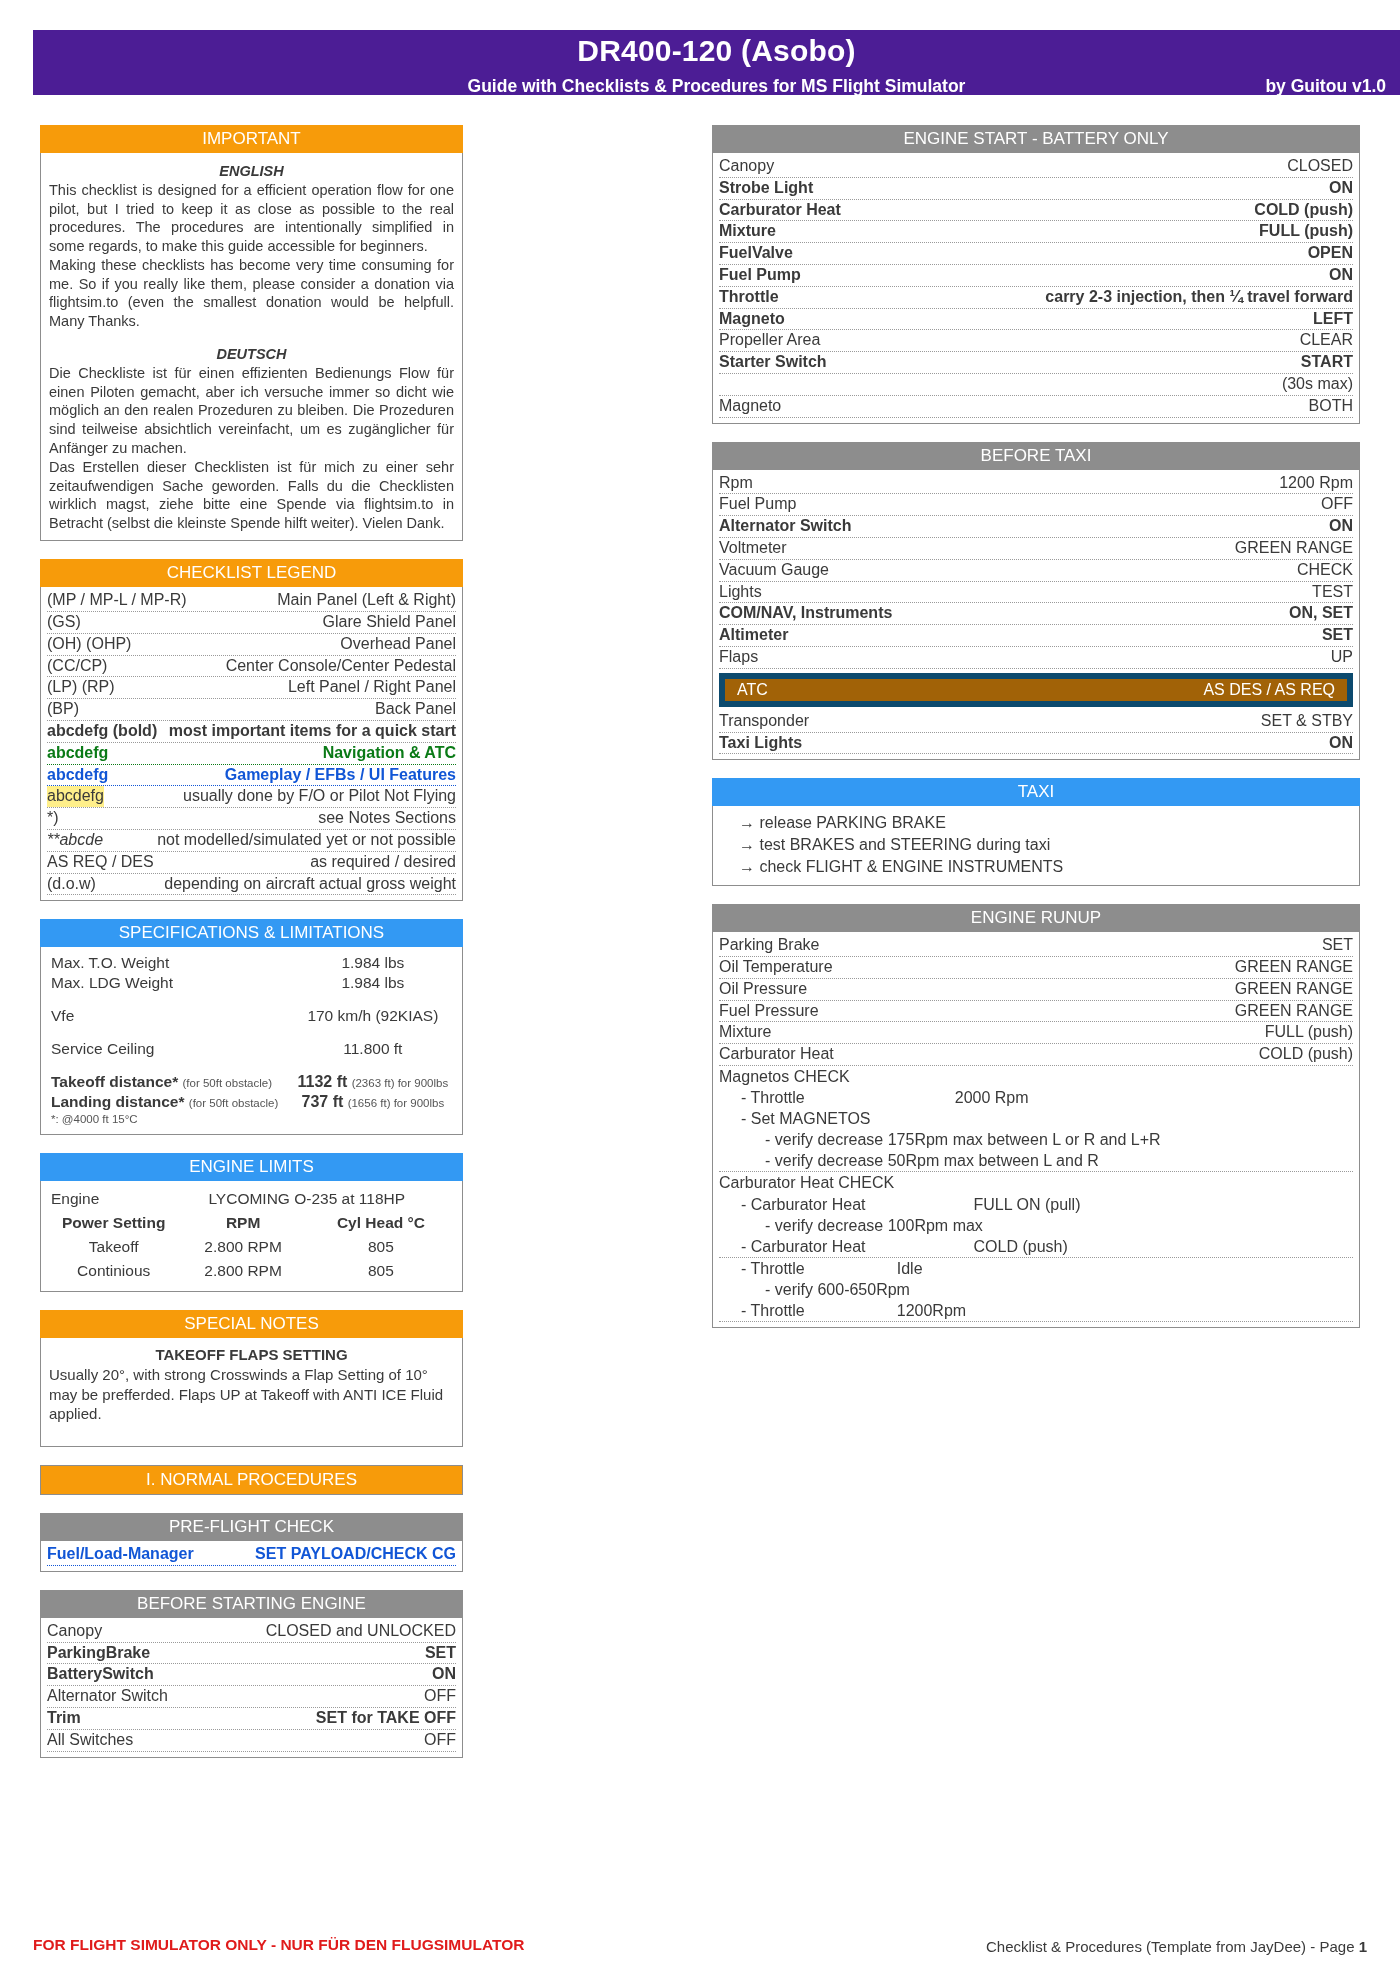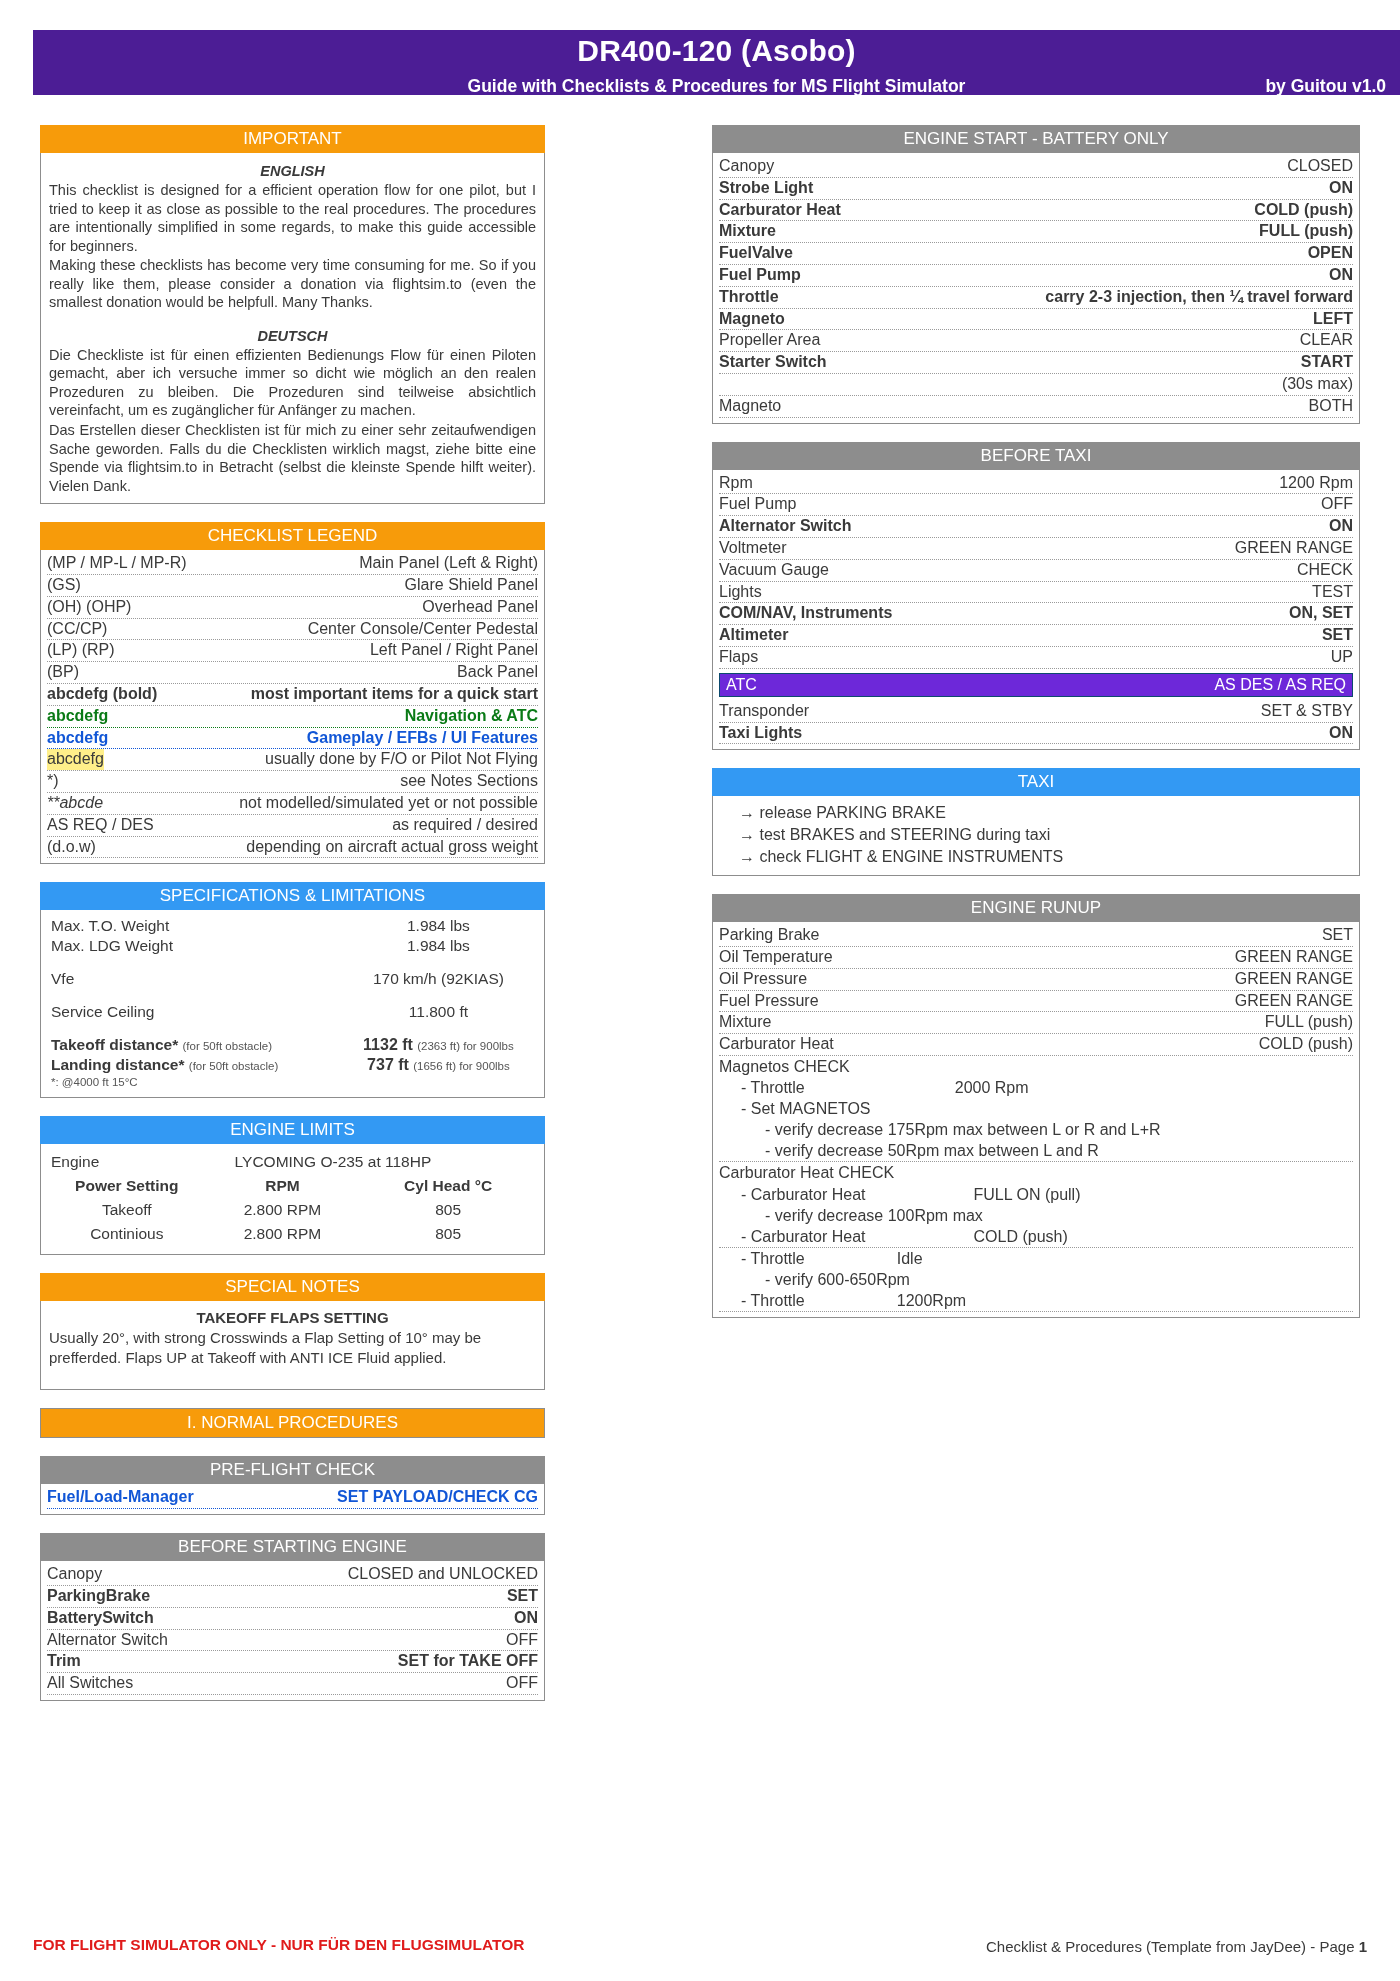--- a/index.html
+++ b/index.html
@@ -27,21 +27,21 @@
   }
   .banner-sub {
     color:#ffffff; font-weight:bold; font-size:17.5px; text-align:center;
   }
   .banner-author {
     position:absolute; right:14px; bottom:0;
     color:#ffffff; font-weight:bold; font-size:17.5px;
   }
 
   
-  .col-left  { position:absolute; left:40px;  top:125px; width:505px; }
+  .col-left  { position:absolute; left:40px;  top:125px; width:423px; }
   .col-right { position:absolute; left:712px; top:125px; width:648px; }
 
   
   .block { margin-bottom:18px; }
   .hdr {
     text-align:center; color:#ffffff; font-size:17px;
     padding:5px 0 6px; line-height:1;
   }
   .hdr.orange { background:#f79b0a; }
   .hdr.blue   { background:#3399f3; }
@@ -71,22 +71,22 @@
   .row.b { font-weight:bold; }
 
   
   .row.green  { color:#0a7a16; font-weight:bold; border-bottom-color:#0a7a16; }
   .row.blue   { color:#1156d6; font-weight:bold; border-bottom-color:#1156d6; }
   .row.yellow .l { background:#ffef8a; }
   .row.ital .l { font-style:italic; }
 
   
   .atc-bar {
-    display:flex; background:#6d28d9; color:#ffffff; font-size:16px;
-    padding:2px 6px; margin:4px 0 4px; border:1px solid #0c4a6e;
+    display:flex; background:#a16207; color:#ffffff; font-size:16px;
+    padding:2px 12px; margin:4px 0 4px; border:6px solid #0c4a6e;
   }
   .atc-bar .fill { flex:1 1 auto; }
 
   
   .spec { width:100%; border-collapse:collapse; font-size:15.5px; }
   .spec td { padding:1px 2px; vertical-align:top; }
   .spec td.v { text-align:center; }
   .spec .spacer td { height:13px; }
   .small { font-size:11.5px; color:#555; }
   .bigv { font-weight:bold; font-size:16px; }

